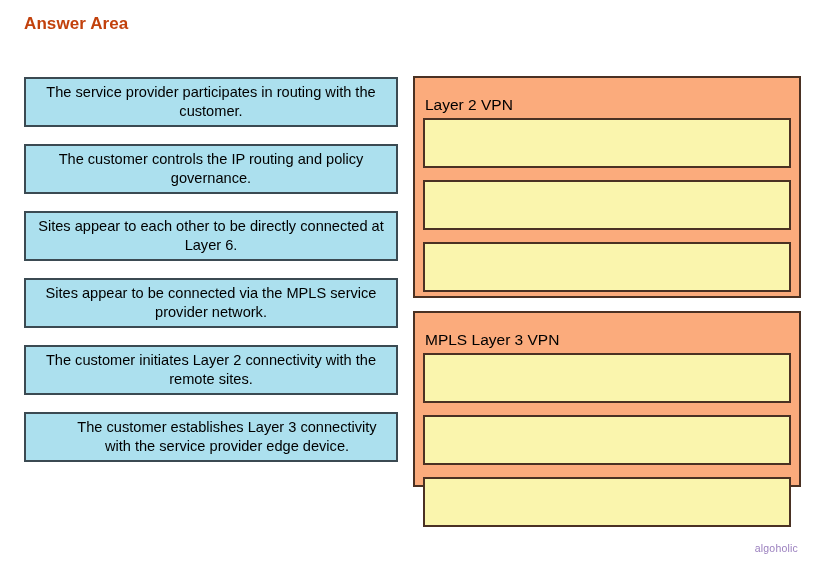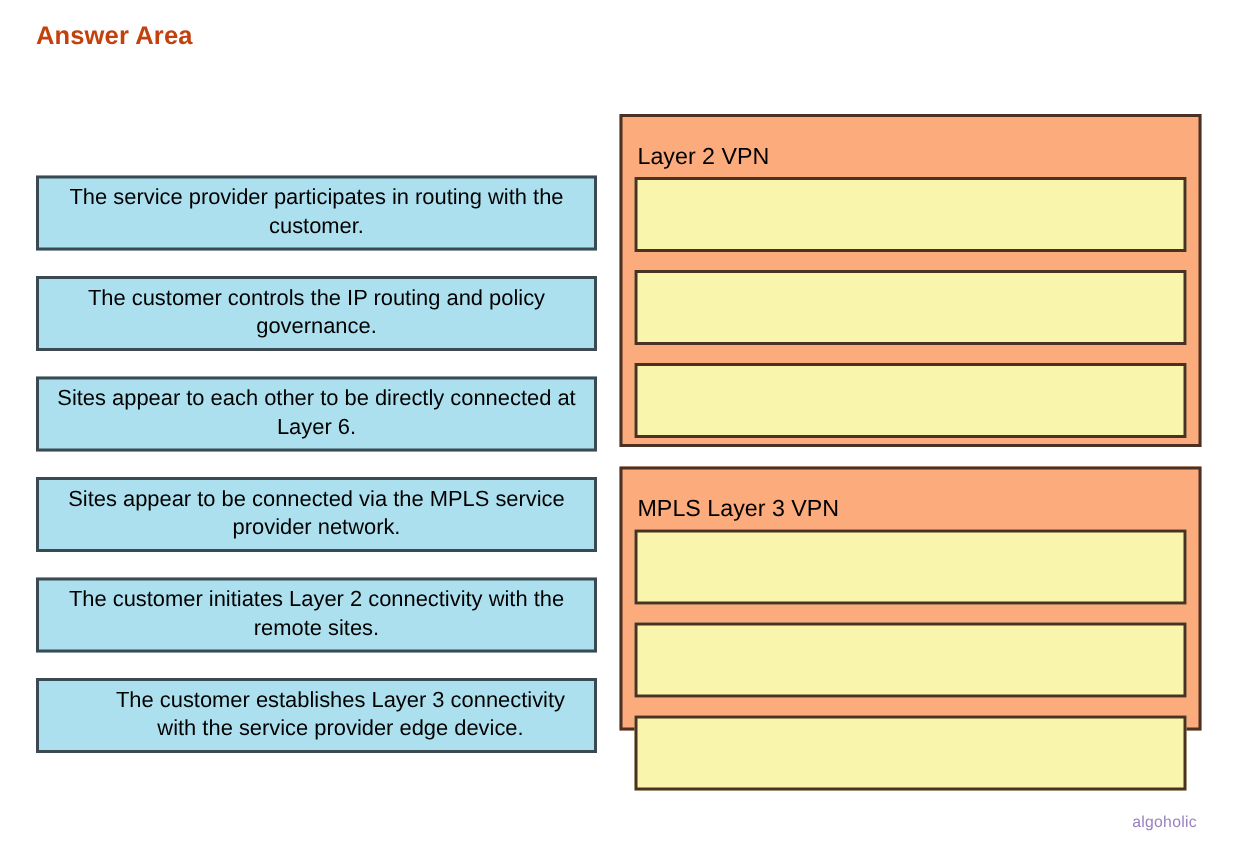--- a/index.html
+++ b/index.html
@@ -24,21 +24,20 @@
     color: #c2410c;
     letter-spacing: 0.1px;
   }
 
   
   #source-list {
     position: absolute;
     left: 24px;
     top: 77px;
     width: 374px;
-    margin-top: 40px;
   }
   .source-tile {
     box-sizing: border-box;
     width: 374px;
     height: 50px;
     margin-bottom: 17px;
     background: #ace0ee;
     border: 2px solid #3b4a52;
     display: flex;
     align-items: center;

